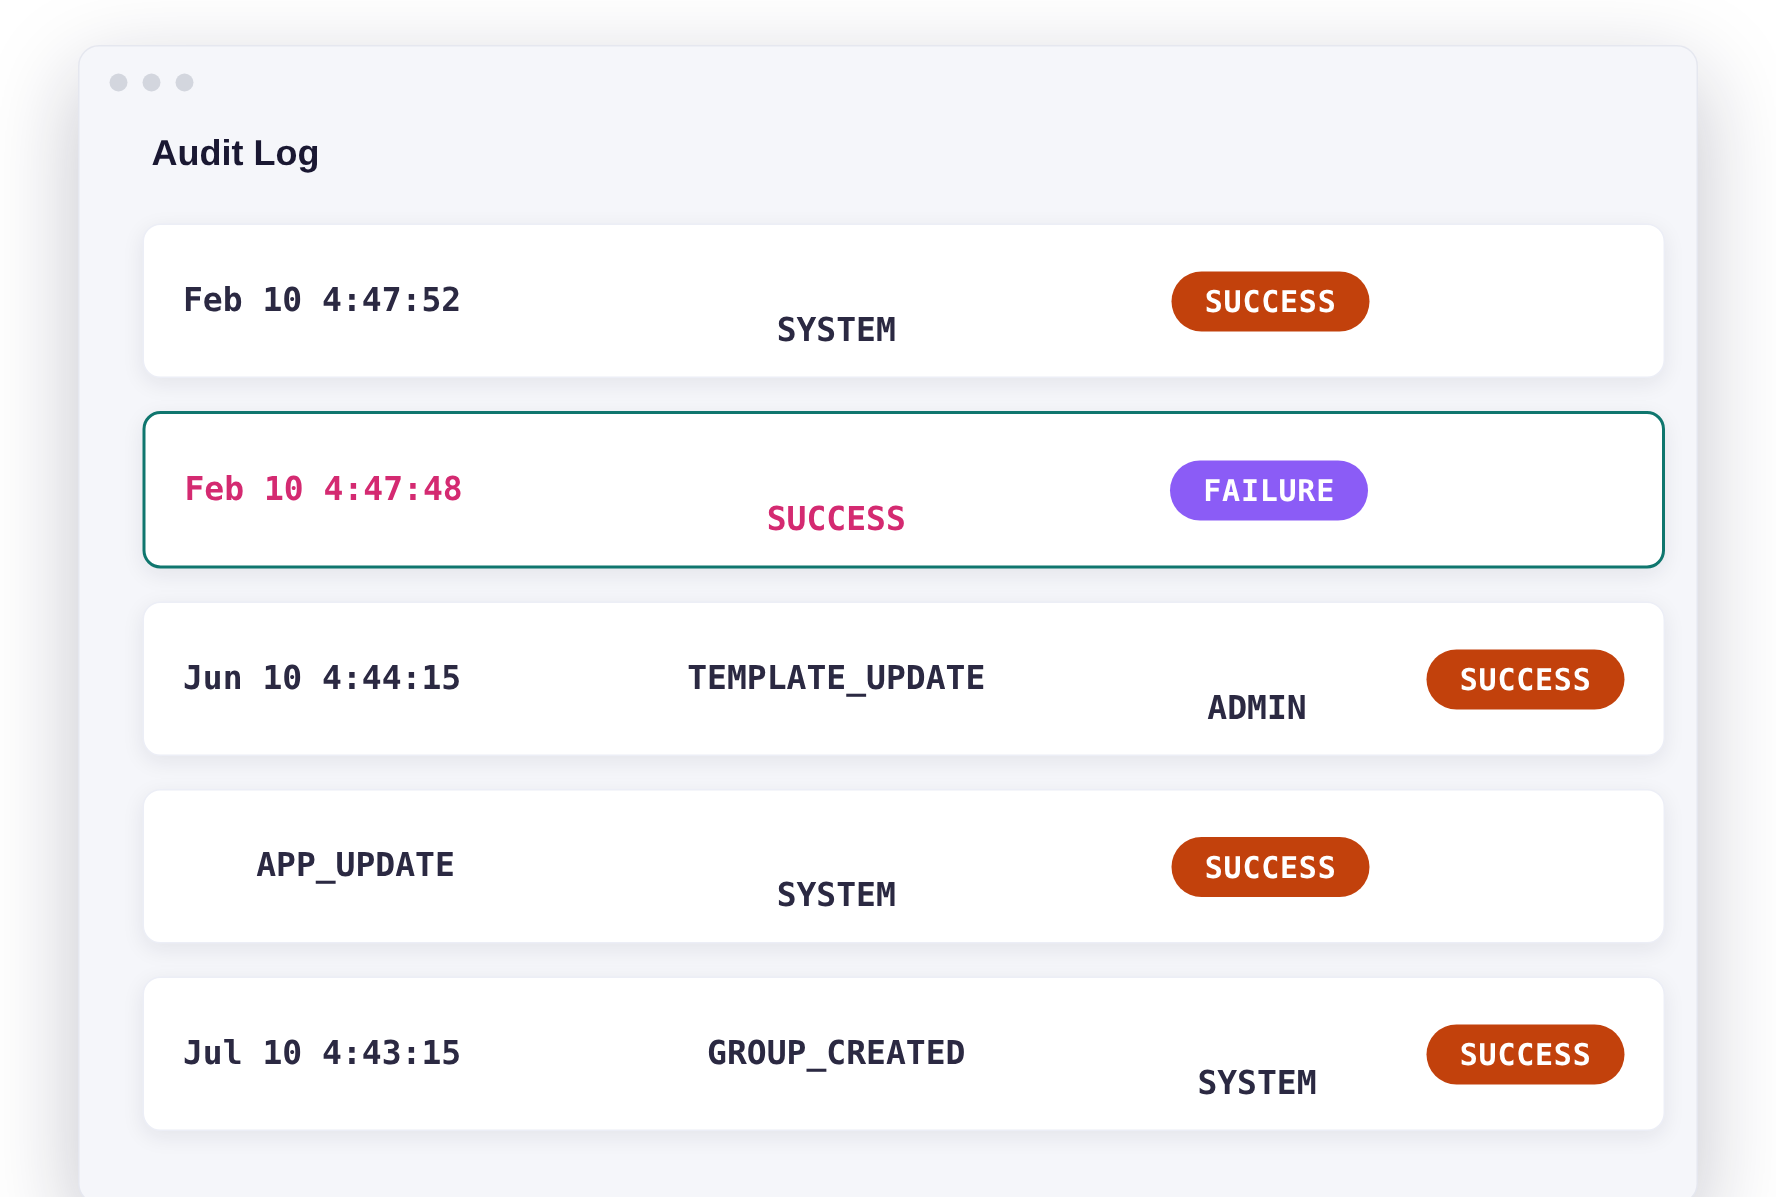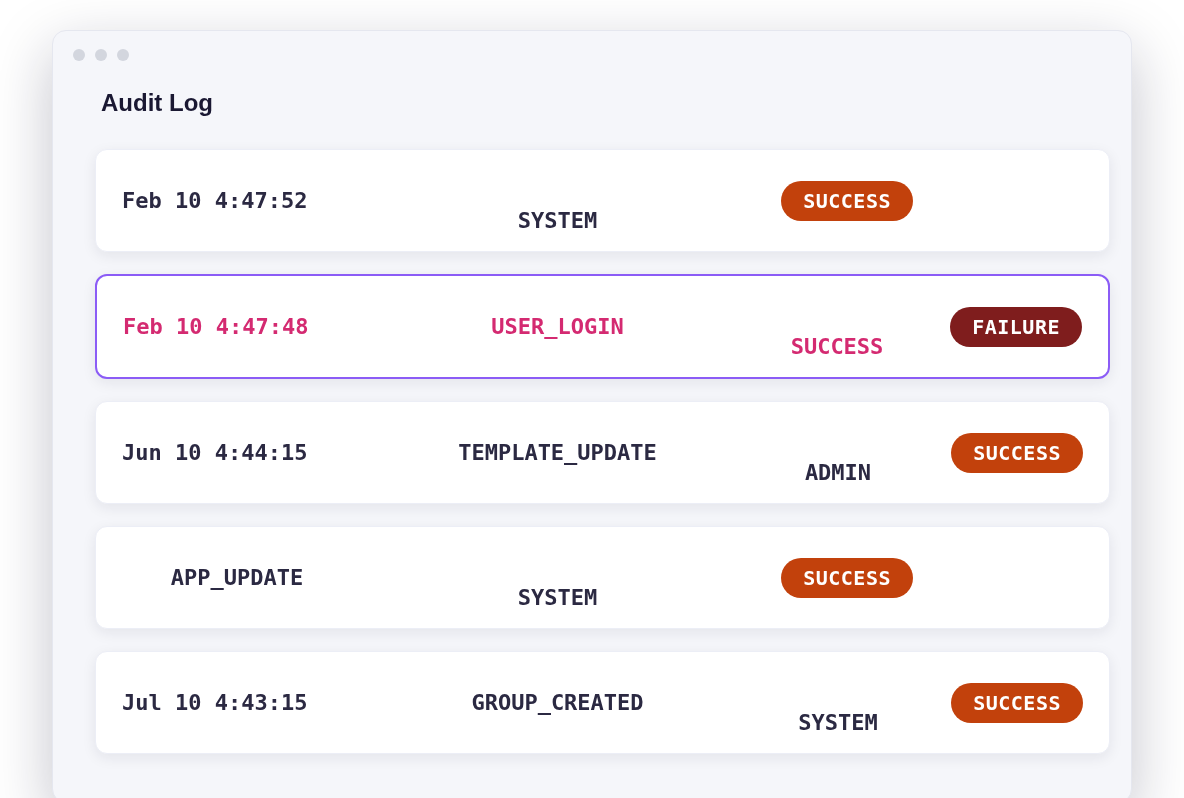--- a/index.html
+++ b/index.html
@@ -58,21 +58,21 @@
       border-radius: 12px;
       padding: 18px 26px;
       box-shadow: 0 4px 14px rgba(20, 20, 50, 0.08);
       font-family: ui-monospace, SFMono-Regular, Menlo, Consolas, monospace;
       font-size: 22px;
       font-weight: 600;
       color: #2b2942;
       gap: 10px;
     }
     .log-row.failure {
-      border: 2px solid #8b5cf6;
+      border: 2px solid #0f766e;
       color: #d42a71;
     }
     .col-time {
       text-align: left;
       white-space: nowrap;
     }
     .col-event {
       text-align: center;
       white-space: nowrap;
     }
@@ -92,21 +92,21 @@
       color: #ffffff;
       font-family: ui-monospace, SFMono-Regular, Menlo, Consolas, monospace;
       font-size: 20px;
       font-weight: 700;
       letter-spacing: 0.5px;
     }
     .status-badge.success {
       background: #c2410c;
     }
     .status-badge.failure {
-      background: #7f1d1d;
+      background: #8b5cf6;
     }
   </style>
 </head>
 <body>
 
 <div class="window">
   <div class="titlebar">
     <div class="traffic-dot"></div>
     <div class="traffic-dot"></div>
     <div class="traffic-dot"></div>
@@ -120,21 +120,20 @@
       <div class="log-row">
         <div class="col-time">Feb 10 4:47:52</div>
         <div class="col-actor">SYSTEM</div>
         <div class="col-status">
           <span class="status-badge success">SUCCESS</span>
         </div>
       </div>
 
       <div class="log-row failure">
         <div class="col-time">Feb 10 4:47:48</div>
-        <div class="col-event">USER_LOGIN</div>
         <div class="col-actor">SUCCESS</div>
         <div class="col-status">
           <span class="status-badge failure">FAILURE</span>
         </div>
       </div>
 
       <div class="log-row">
         <div class="col-time">Jun 10 4:44:15</div>
         <div class="col-event">TEMPLATE_UPDATE</div>
         <div class="col-actor">ADMIN</div>

